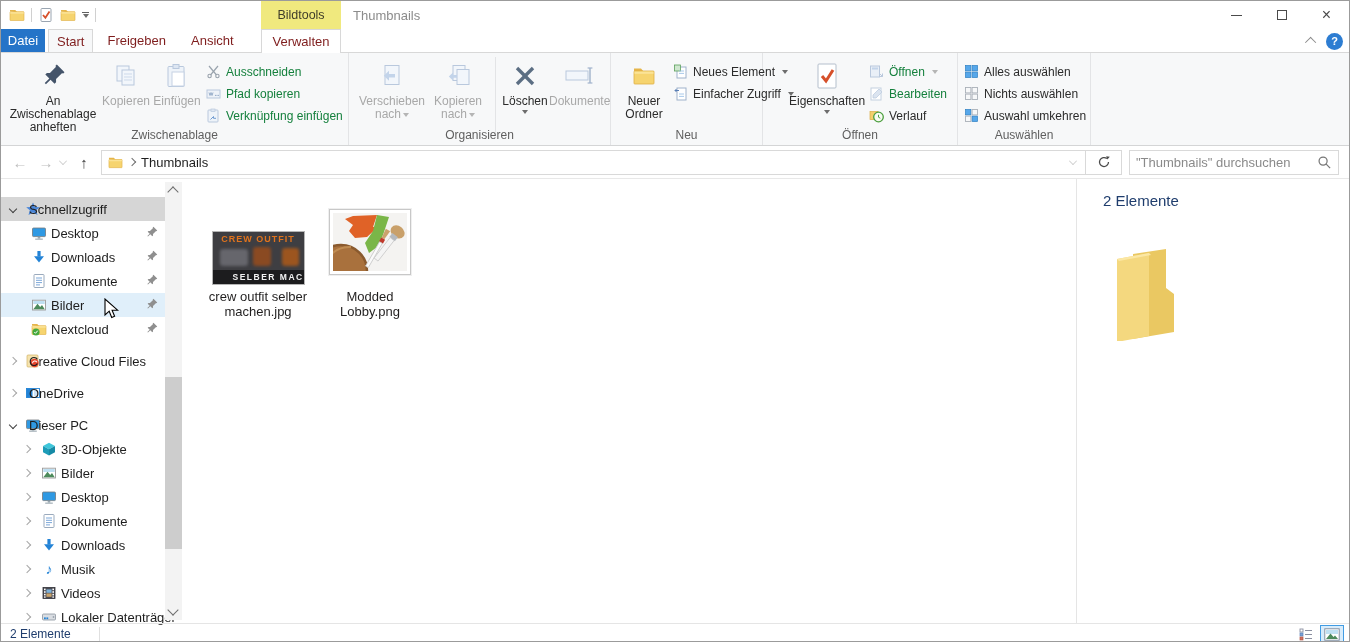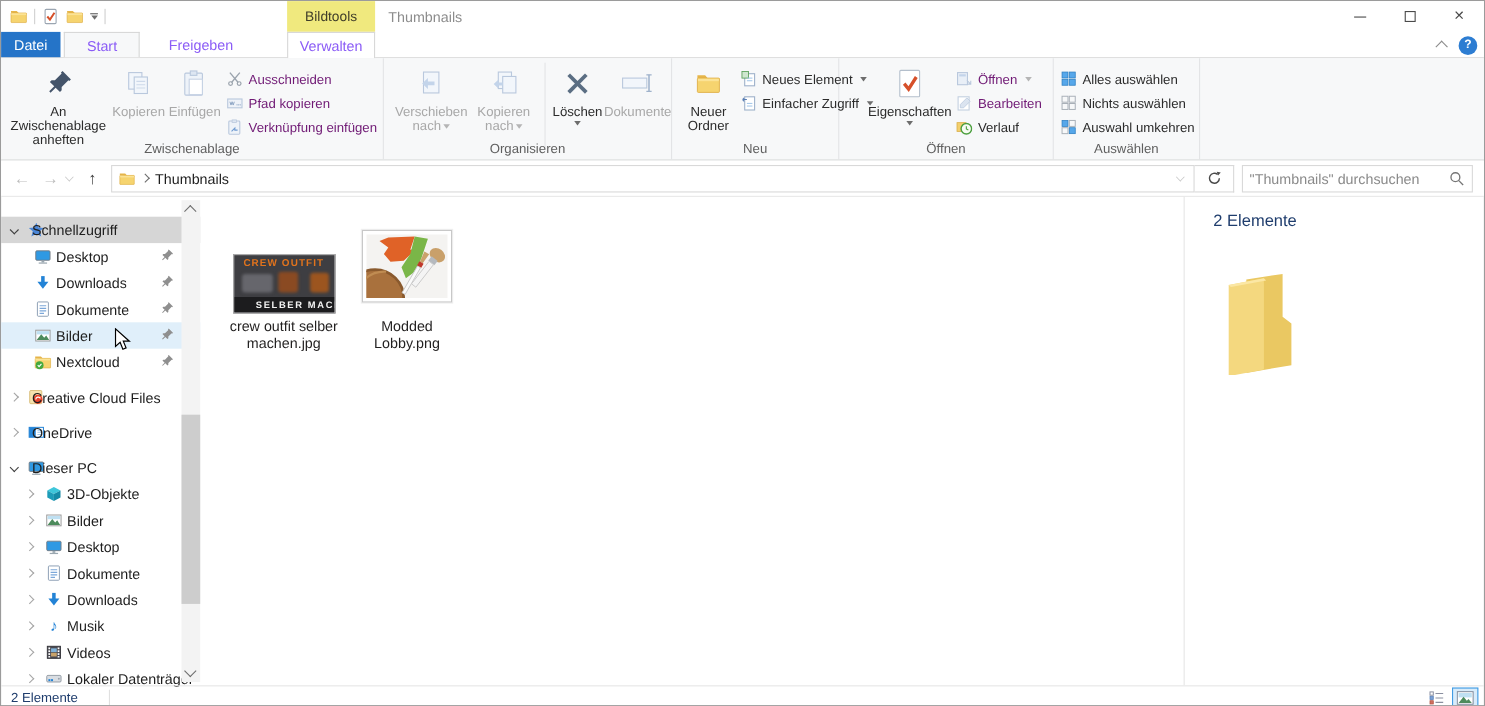--- a/index.html
+++ b/index.html
@@ -15,41 +15,41 @@
              font-size:12.5px; display:flex; align-items:center; justify-content:center; }
   .win-title { position:absolute; left:352px; top:0; height:28px; display:flex; align-items:center; color:#8c8c8c; font-size:13px; }
   .win-controls { position:absolute; right:0; top:0; display:flex; }
   .wc { width:45px; height:28px; display:flex; align-items:center; justify-content:center; color:#4a4a4a; }
   .wc-min i { display:block; width:11px; height:1px; background:#4a4a4a; }
   .wc-max i { display:block; width:10px; height:10px; border:1px solid #4a4a4a; }
   .wc-close { font-size:16px; font-weight:400; }
 
   
   .tabrow { position:relative; height:24px; background:#fff; border-bottom:1px solid #d8d8d8; display:flex; align-items:stretch; }
-  .tab { padding:0 20px; font-size:13px; color:#8b5cf6; display:flex; align-items:center; }
-  .tab-file { background:#2574c8; color:#fff; width:54px; justify-content:center; padding:0; }
+  .tab { padding:0 8px; font-size:13px; color:#7f1d1d; display:flex; align-items:center; }
+  .tab-file { background:#2574c8; color:#fff; width:44px; justify-content:center; padding:0; }
   .tab-start { background:#f7f8f9; border:1px solid #d8d8d8; border-bottom:none; margin-left:3px; position:relative; top:0; }
   .tab-share { margin-left:6px; }
   .tab-view { margin-left:9px; }
   .tab-manage { position:absolute; left:260px; top:0; width:80px; height:24px; background:#fff;
                 border:1px solid #d8d8d8; border-bottom:none; justify-content:center; display:flex; align-items:center; }
   .tabrow-right { position:absolute; right:6px; top:0; height:24px; display:flex; align-items:center; gap:10px; }
   .chev-up { width:8px; height:8px; border-left:1.5px solid #8a8a8a; border-top:1.5px solid #8a8a8a; transform:rotate(45deg) translateY(2px); }
   .help-circle { width:17px; height:17px; border-radius:50%; background:#2d7dd2; color:#fff; font-size:11px; font-weight:bold;
                  display:flex; align-items:center; justify-content:center; }
 
   
   .ribbon { position:relative; height:93px; background:#f7f8f9; border-bottom:1px solid #d4d5d6; font-size:12px; }
   .rgroup { position:absolute; top:0; height:92px; border-right:1px solid #e3e4e6; }
   .rg-label { position:absolute; bottom:3px; left:0; right:0; text-align:center; color:#5f5f5f; font-size:12px; }
   .bigbtn { position:absolute; top:6px; text-align:center; color:#2b2b2b; line-height:13px; }
   .bigbtn .bicon { height:34px; display:flex; align-items:center; justify-content:center; margin-bottom:2px; }
   .bigbtn.dis { color:#a8a8a8; }
   .smallbtn { position:absolute; display:flex; align-items:center; gap:5px; color:#2b2b2b; white-space:nowrap; }
-  .smallbtn.dis { color:#701a75; }
+  .smallbtn.dis { color:#15803d; }
   .dd-tri { display:inline-block; width:0; height:0; border-left:3.5px solid transparent; border-right:3.5px solid transparent;
             border-top:4px solid #6d6d6d; vertical-align:middle; margin-left:2px; }
   .dis .dd-tri { border-top-color:#b5b5b5; }
   .dd-tri.center { display:block; margin:2px auto 0; }
   .inner-sep { position:absolute; top:4px; bottom:10px; width:1px; background:#e3e4e6; }
 
   
   .navbar { position:relative; height:33px; background:#fff; border-bottom:1px solid #e8e8e8; display:flex; align-items:center; }
   .navbtn { width:26px; text-align:center; font-size:15px; color:#bdbdbd; }
   .navbtn.en { color:#3f3f3f; }

